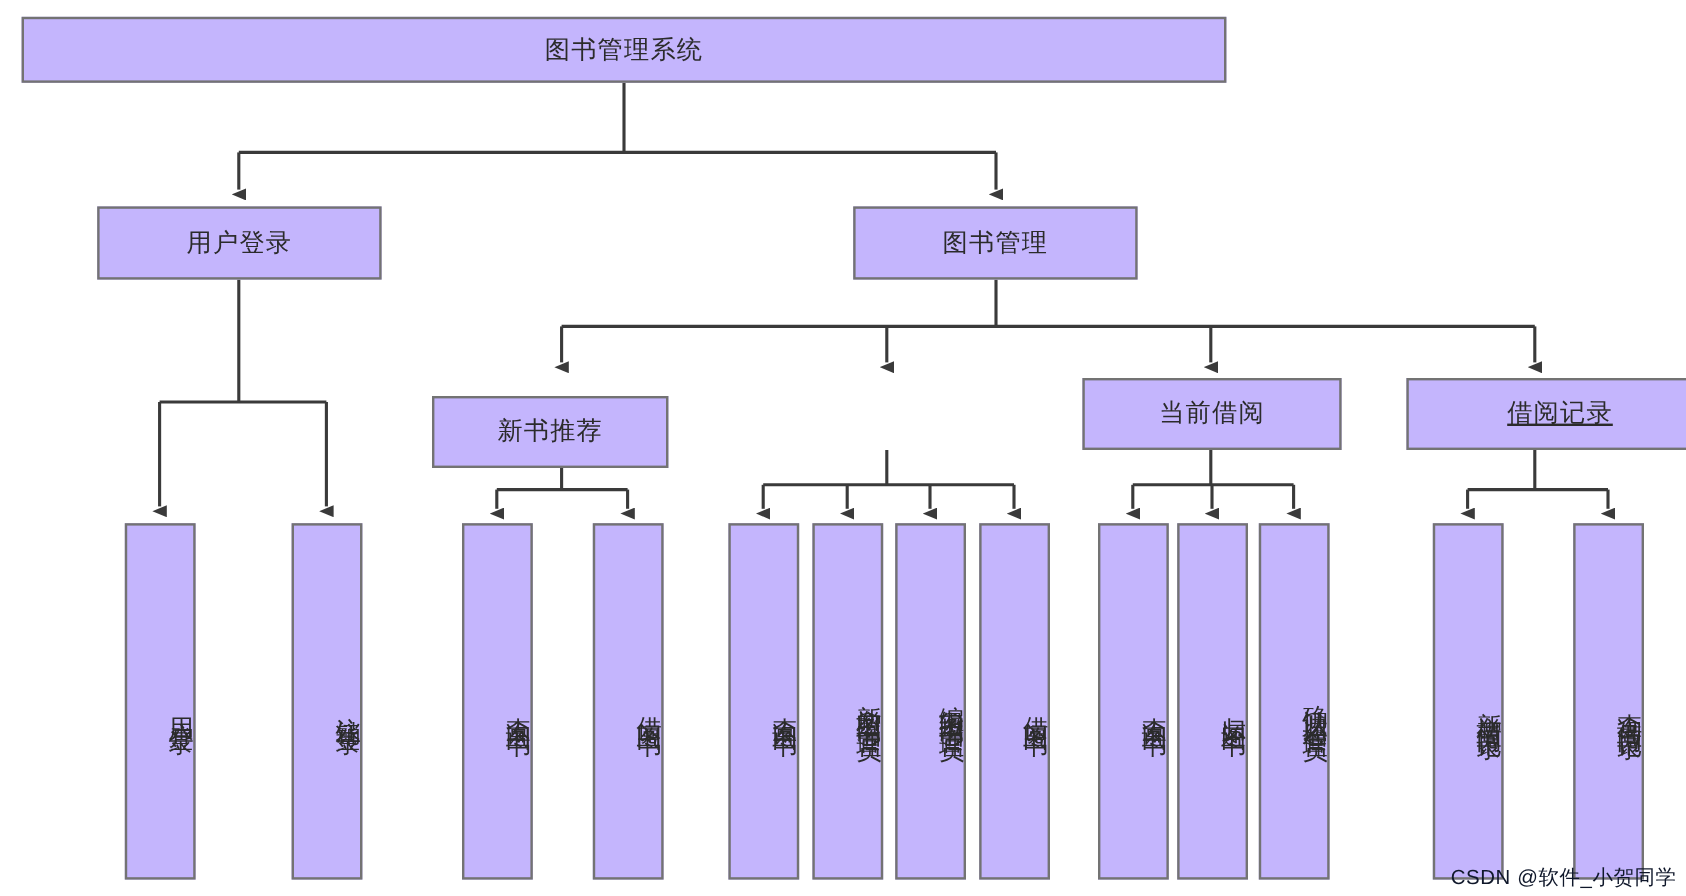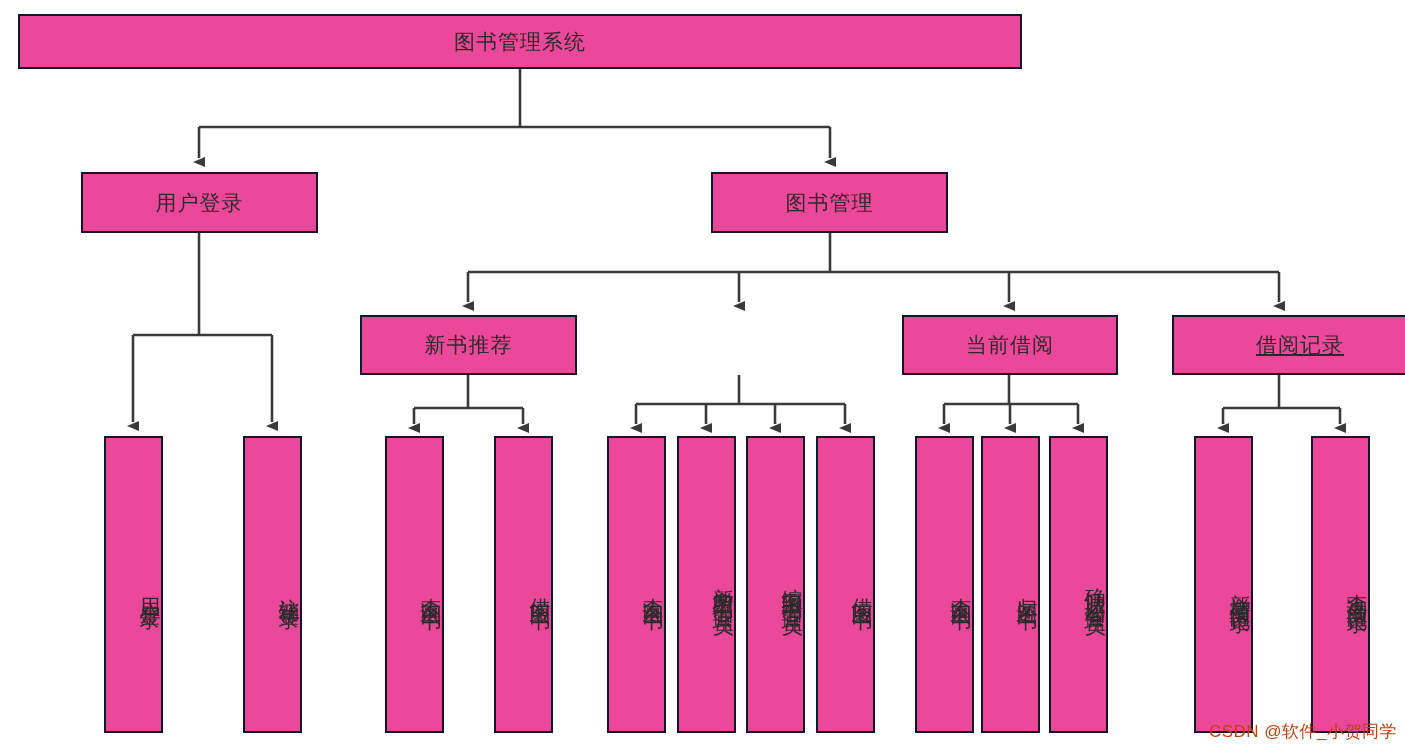--- a/index.html
+++ b/index.html
@@ -20,22 +20,22 @@
   #edges {
     position: absolute;
     left: 0;
     top: 0;
     width: 1405px;
     height: 747px;
   }
   .node {
     position: absolute;
     box-sizing: border-box;
-    border: 2px solid #0f172a;
-    background: #ec4899;
+    border: 2px solid #737373;
+    background: #c4b5fd;
     color: #2b2b2b;
     display: flex;
     align-items: center;
     justify-content: center;
     z-index: 2;
   }
   .node.h {
     font-size: 21px;
     letter-spacing: 1px;
     line-height: 1.1;
@@ -53,21 +53,21 @@
   .node.v .lbl {
     writing-mode: vertical-rl;
     text-orientation: upright;
     display: block;
   }
   .watermark {
     position: absolute;
     right: 8px;
     bottom: 4px;
     font-size: 17px;
-    color: #c2410c;
+    color: #0f172a;
     z-index: 3;
     white-space: nowrap;
     letter-spacing: 0.5px;
     text-align: right;
   }
 </style>
 </head>
 <body>
 
 <div id="canvas">
@@ -129,21 +129,21 @@
     <span class="lbl">图书管理系统</span>
   </div>
 
   <div class="node h" style="left:81px; top:172px; width:237px; height:61px;">
     <span class="lbl">用户登录</span>
   </div>
   <div class="node h" style="left:711px; top:172px; width:237px; height:61px;">
     <span class="lbl">图书管理</span>
   </div>
 
-  <div class="node h" style="left:360px; top:315px; width:217px; height:60px;">
+  <div class="node h" style="left:360px; top:330px; width:197px; height:60px;">
     <span class="lbl">新书推荐</span>
   </div>
   <div class="node h" style="left:902px; top:315px; width:216px; height:60px;text-align:right;">
     <span class="lbl">当前借阅</span>
   </div>
   <div class="node h" style="left:1172px; top:315px; width:256px; height:60px;text-decoration:underline;">
     <span class="lbl">借阅记录</span>
   </div>
 
   <div class="node v" style="left:104px; top:436px; width:59px; height:297px;">

